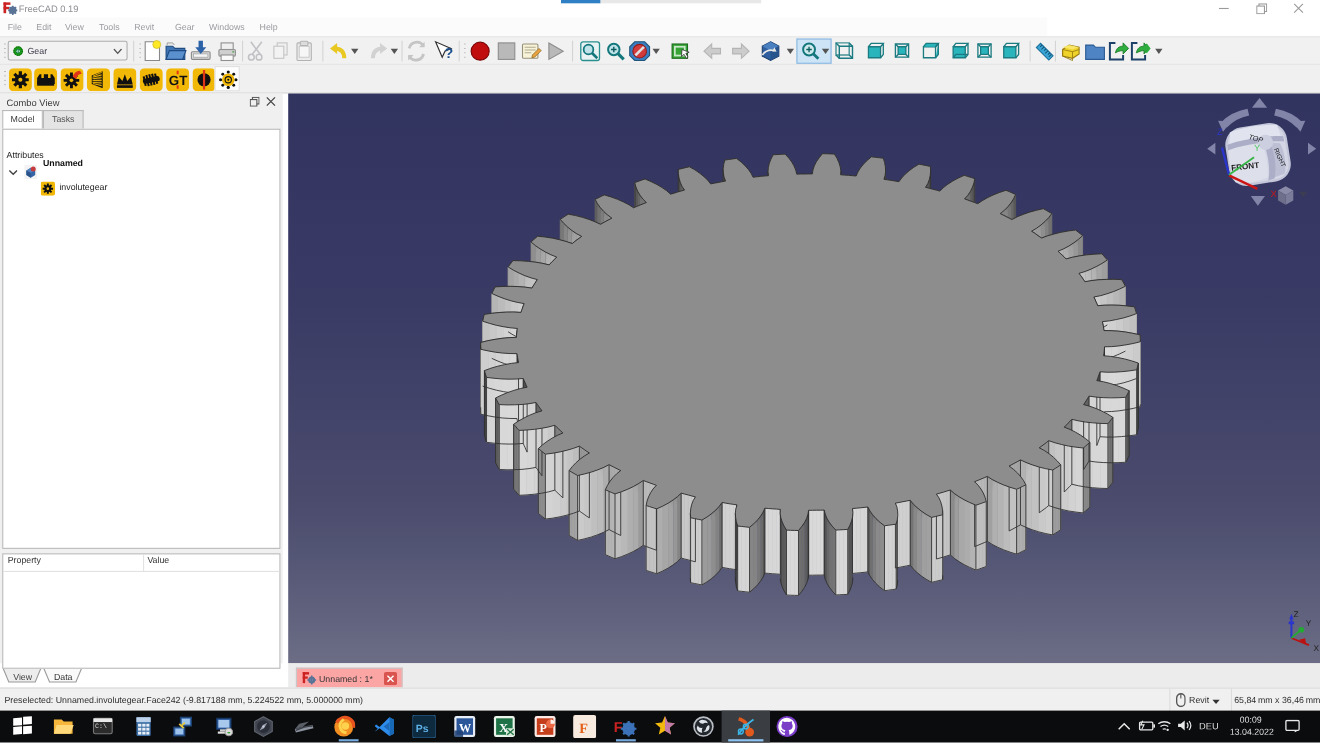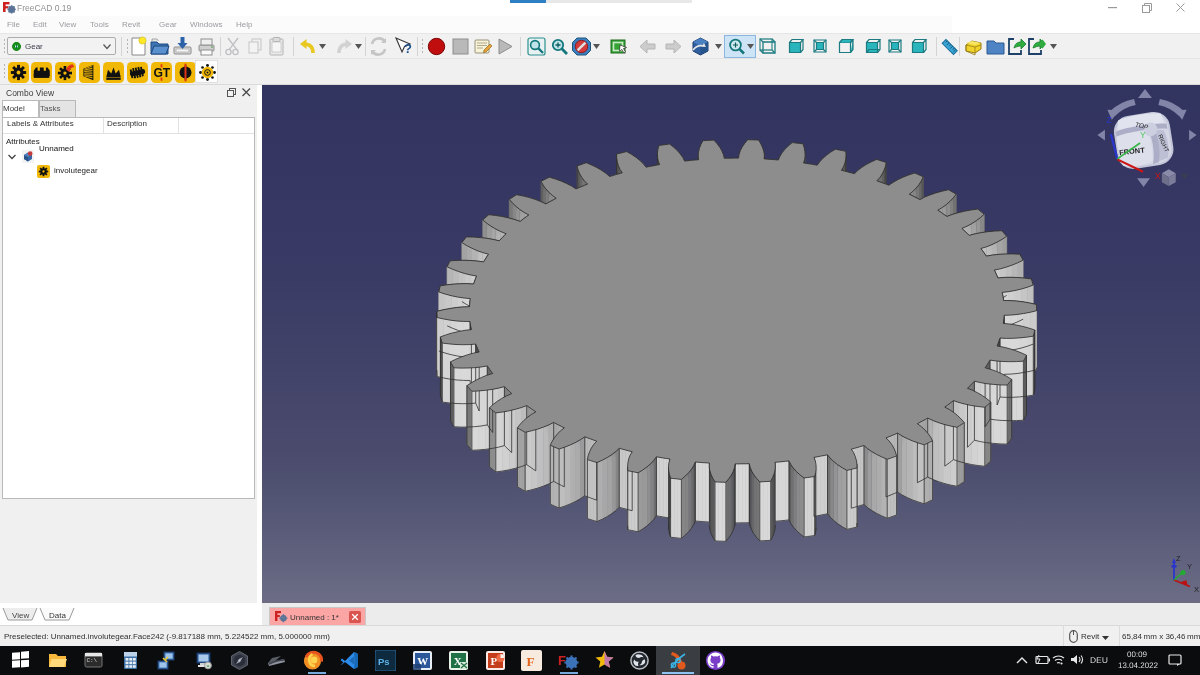--- a/index.html
+++ b/index.html
@@ -13,21 +13,21 @@
 #tb1{position:absolute;left:0;top:33px;width:1200px;height:26px;background:#f1f1f1;border-top:1px solid #e6e6e6;border-bottom:1px solid #e4e4e4}
 #tb2{position:absolute;left:0;top:59px;width:1200px;height:26px;background:#f0f0f0;border-bottom:1px solid #dadada}
 .grip{position:absolute;top:4px;width:3px;height:17px;background-image:radial-gradient(circle,#b5b5b5 34%,transparent 35%);background-size:3px 4px}
 .tsep{position:absolute;top:3px;width:1px;height:19px;background:#d4d4d4}
 #wbcombo{position:absolute;left:7px;top:3px;width:109px;height:18px;background:#f2f2f2;border:1px solid #adadad;border-radius:2px}
 #wbcombo .lbl{position:absolute;left:17px;top:4px;font-size:8px;color:#3a3a4a}
 .ticon{position:absolute;top:2px;width:21px;height:21px}
 .gicon{position:absolute;top:2px;width:21px;height:21px}
 #leftpanel{position:absolute;left:0;top:85px;width:257px;height:518px;background:#f0f0f0}
 #cvtitle{position:absolute;left:6px;top:3px;font-size:8.5px;color:#3c3c3c}
-.tab1{position:absolute;top:15px;height:17px;font-size:8px;color:#3c3c3c;line-height:16px}
+.tab1{position:absolute;top:15px;height:17px;font-size:8px;color:#3c3c3c;text-align:center;line-height:16px}
 #treebox{position:absolute;left:2px;top:32px;width:253px;height:382px;background:#fff;border:1px solid #b9b9b9}
 #propbox{position:absolute;left:2px;top:418px;width:253px;height:105px;background:#fff;border:1px solid #b9b9b9}
 #viewport{position:absolute;left:262px;top:85px;width:938px;height:518px;background:linear-gradient(#323460 0%,#383964 32%,#494a6c 70%,#585a78 85%,#6c6d85 100%);overflow:hidden}
 #mditabs{position:absolute;left:262px;top:603px;width:938px;height:22px;background:#ececec}
 #mditab{position:absolute;left:7px;top:4px;width:97px;height:18px;background:#fca5a5;border:1px solid #c8c8c8;border-bottom:none;font-size:8px;color:#333}
 #statusbar{position:absolute;left:0;top:625px;width:1200px;height:36px;background:#f0f0f0;border-top:1px solid #d9d9d9;font-size:8px;color:#2e2e2e;white-space:nowrap}
 #taskbar{position:absolute;left:0;top:646px;width:1200px;height:29px;background:#0b0c0e}
 .tbi{position:absolute;top:4px;width:21px;height:21px}
 .runline{position:absolute;top:26px;height:2px;background:#76a9dc}
 svg{display:block}
@@ -400,52 +400,53 @@
  <svg class="abs" style="left:227px;top:3px" width="9" height="9">
       <rect x="2.5" y="0.5" width="6" height="6" fill="none" stroke="#555"></rect>
       <rect x="0.5" y="2.5" width="6" height="6" fill="#f0f0f0" stroke="#555"></rect>
     </svg>
  <svg class="abs" style="left:242px;top:3px" width="9" height="9">
       <path d="M0.5 0.5L8 8M8 0.5L0.5 8" stroke="#444" stroke-width="1.2"></path>
     </svg>
  <div class="tab1" style="left:2px;width:37px;background:#fff;border:1px solid #b9b9b9;border-bottom:none">Model</div>
  <div class="tab1" style="left:39px;width:37px;background:#e4e4e4;border:1px solid #b9b9b9;border-bottom:none;color:#555">Tasks</div>
  <div id="treebox">
-   <div class="abs" style="left:0;top:0;width:100%;height:16px;border-bottom:1px solid #e2e2e2">
-     <span class="abs" style="left:4px;top:1px;font-size:8px;color:#333">Labels &amp; Attributes</span>
-     <span class="abs" style="left:104px;top:1px;font-size:8px;color:#333">Description</span>
-     <div class="abs" style="left:100px;top:0;width:1px;height:16px;background:#e2e2e2"></div>
-     <div class="abs" style="left:175px;top:0;width:1px;height:16px;background:#e2e2e2"></div>
-   </div>
    <span class="abs" style="left:3px;top:19px;font-size:8px;color:#222">Attributes</span>
    <svg class="abs" style="left:5px;top:36px" width="8" height="6">
         <path d="M0.5 1L4 4.5L7.5 1" stroke="#444" stroke-width="1.3" fill="none"></path>
       </svg>
    <svg class="abs" style="left:19px;top:32px" width="12" height="13" viewBox="0 0 12 13">
         <rect x="0" y="0" width="12" height="13" fill="#e8e8e8" opacity="0.5"></rect>
         <path d="M2 5l4-2.6L10 5v4l-4 2.6L2 9z" fill="#3465a4"></path>
         <path d="M2 5l4 2v4.6L2 9z" fill="#2a538a"></path>
         <path d="M6 2.4L10 5 6 7 2 5z" fill="#5180bf"></path>
         <circle cx="8.2" cy="3.6" r="2.3" fill="#c43b3b"></circle>
       </svg>
-   <span class="abs" style="left:36px;top:26px;font-size:8px;font-weight:normal;color:#111">Unnamed</span>
+   <span class="abs" style="left:36px;top:26px;font-size:8px;font-weight:bold;color:#111">Unnamed</span>
    <svg class="abs" style="left:34px;top:47px" width="13" height="13" viewBox="0 0 19 19">
         <rect width="19" height="19" rx="3" fill="#f2b807"></rect>
         <g fill="#111">
           <circle cx="9.5" cy="9.5" r="4.6"></circle>
           <g stroke="#111" stroke-width="2.6">
             <line x1="9.5" y1="2.6" x2="9.5" y2="16.4"></line>
             <line x1="2.6" y1="9.5" x2="16.4" y2="9.5"></line>
             <line x1="4.6" y1="4.6" x2="14.4" y2="14.4"></line>
             <line x1="14.4" y1="4.6" x2="4.6" y2="14.4"></line>
           </g>
         </g>
         <circle cx="9.5" cy="9.5" r="1.7" fill="#f2b807"></circle>
       </svg>
    <span class="abs" style="left:51px;top:48px;font-size:8px;color:#222">involutegear</span>
+ </div>
+ <div id="propbox">
+   <div class="abs" style="left:0;top:0;width:100%;height:16px;border-bottom:1px solid #e2e2e2">
+     <span class="abs" style="left:4px;top:1px;font-size:8px;color:#333">Property</span>
+     <span class="abs" style="left:131px;top:1px;font-size:8px;color:#333">Value</span>
+     <div class="abs" style="left:127px;top:0;width:1px;height:16px;background:#e2e2e2"></div>
+   </div>
  </div>
  <svg class="abs" style="left:2px;top:523px" width="120" height="15">
       <path d="M1 0l5 12h24l5-12" fill="#ededed" stroke="#9a9a9a"></path>
       <path d="M38 0l5 12h24l5-12" fill="#fafafa" stroke="#9a9a9a"></path>
       <text x="10" y="10" font-size="8" fill="#444" font-family="Liberation Sans">View</text>
       <text x="47" y="10" font-size="8" fill="#333" font-family="Liberation Sans">Data</text>
     </svg>
 </div>
 <div id="viewport">
  <svg class="abs" style="left:0;top:0" width="938" height="518" viewBox="262 85 938 518">

